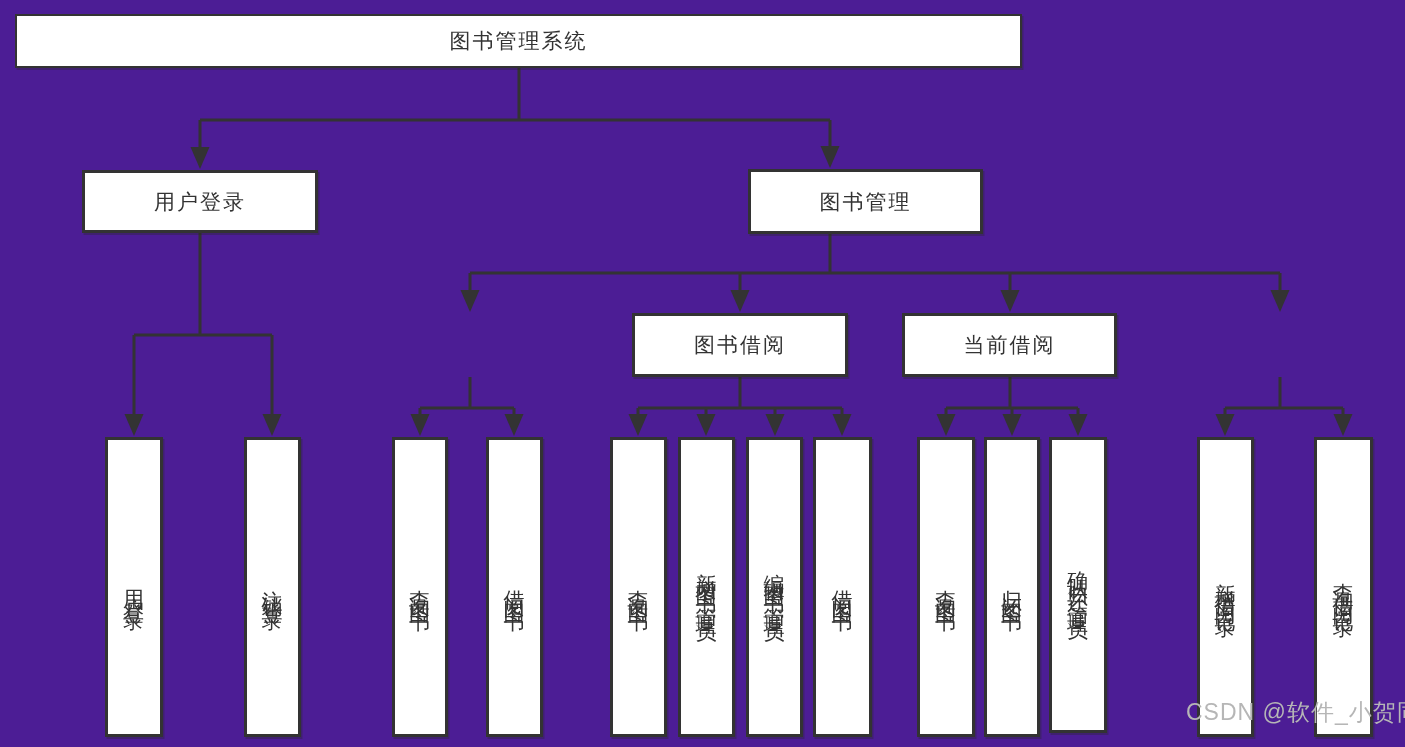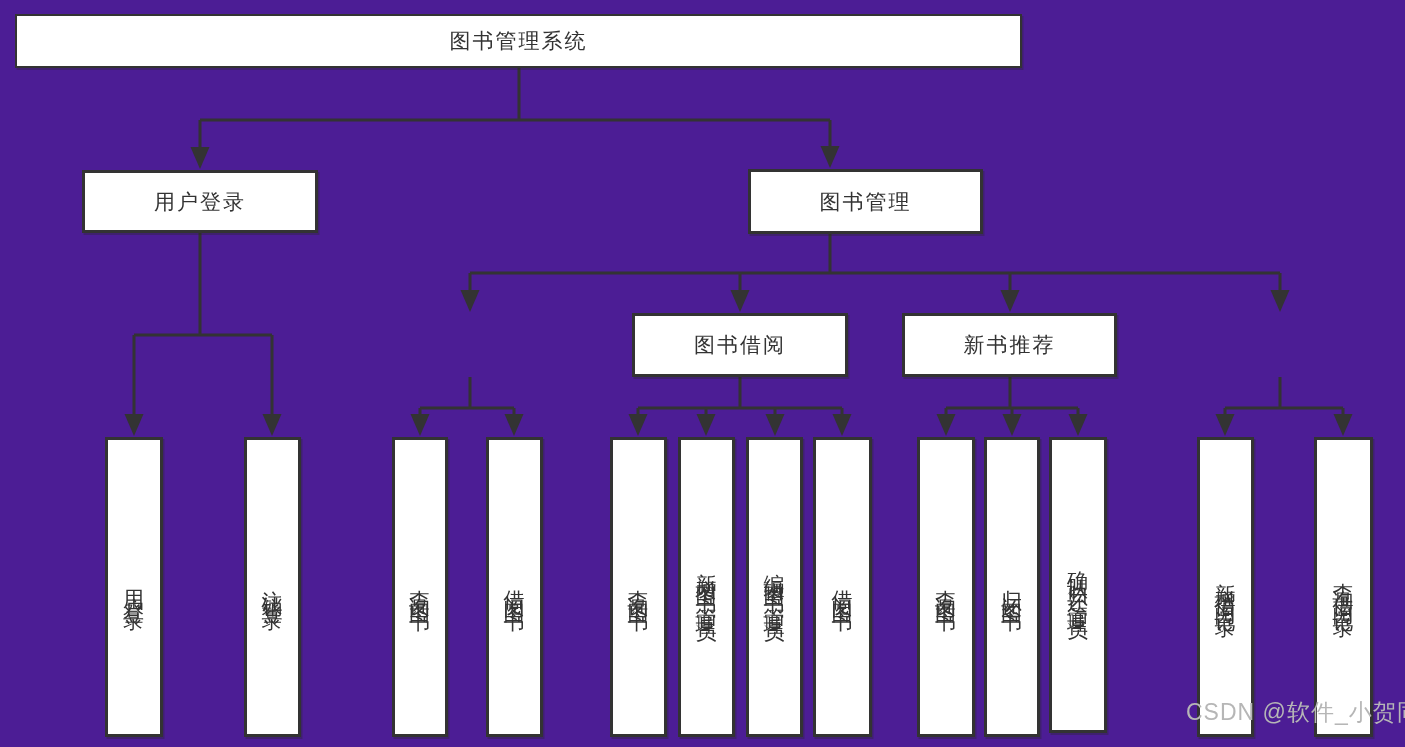--- a/index.html
+++ b/index.html
@@ -102,21 +102,21 @@
       <polygon points="1333.5,414 1352.5,414 1343,436"></polygon>
     </g>
   </svg>
 
   <div class="node root" style="left:15px;top:14px;width:1007px;height:54px">图书管理系统</div>
 
   <div class="node" style="left:82px;top:170px;width:236px;height:63px">用户登录</div>
   <div class="node" style="left:748px;top:169px;width:235px;height:65px">图书管理</div>
 
   <div class="node" style="left:632px;top:313px;width:216px;height:64px">图书借阅</div>
-  <div class="node" style="left:902px;top:313px;width:215px;height:64px">新书推荐</div>
+  <div class="node" style="left:902px;top:313px;width:215px;height:64px">当前借阅</div>
 
   <div class="node leaf" style="left:105px;top:437px;width:58px;height:300px">用户登录</div>
   <div class="node leaf" style="left:244px;top:437px;width:57px;height:300px">注销登录</div>
 
   <div class="node leaf" style="left:392px;top:437px;width:56px;height:300px">查询图书</div>
   <div class="node leaf" style="left:486px;top:437px;width:57px;height:300px">借阅图书</div>
 
   <div class="node leaf" style="left:610px;top:437px;width:57px;height:300px">查询图书</div>
   <div class="node leaf" style="left:678px;top:437px;width:57px;height:300px">新增图书（管理员）</div>
   <div class="node leaf" style="left:746px;top:437px;width:57px;height:300px">编辑图书（管理员）</div>

